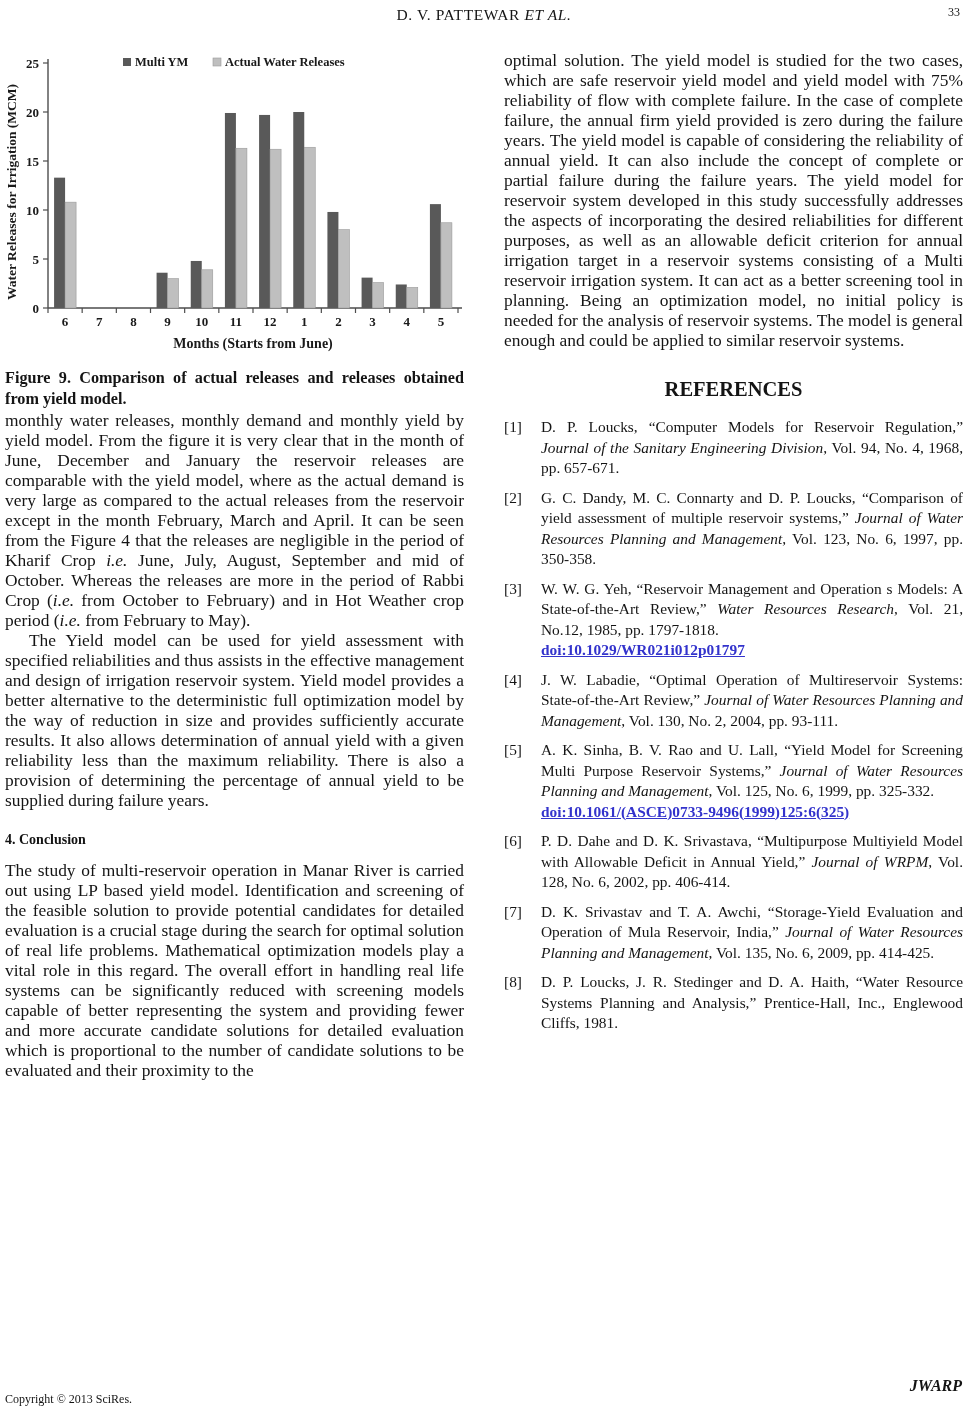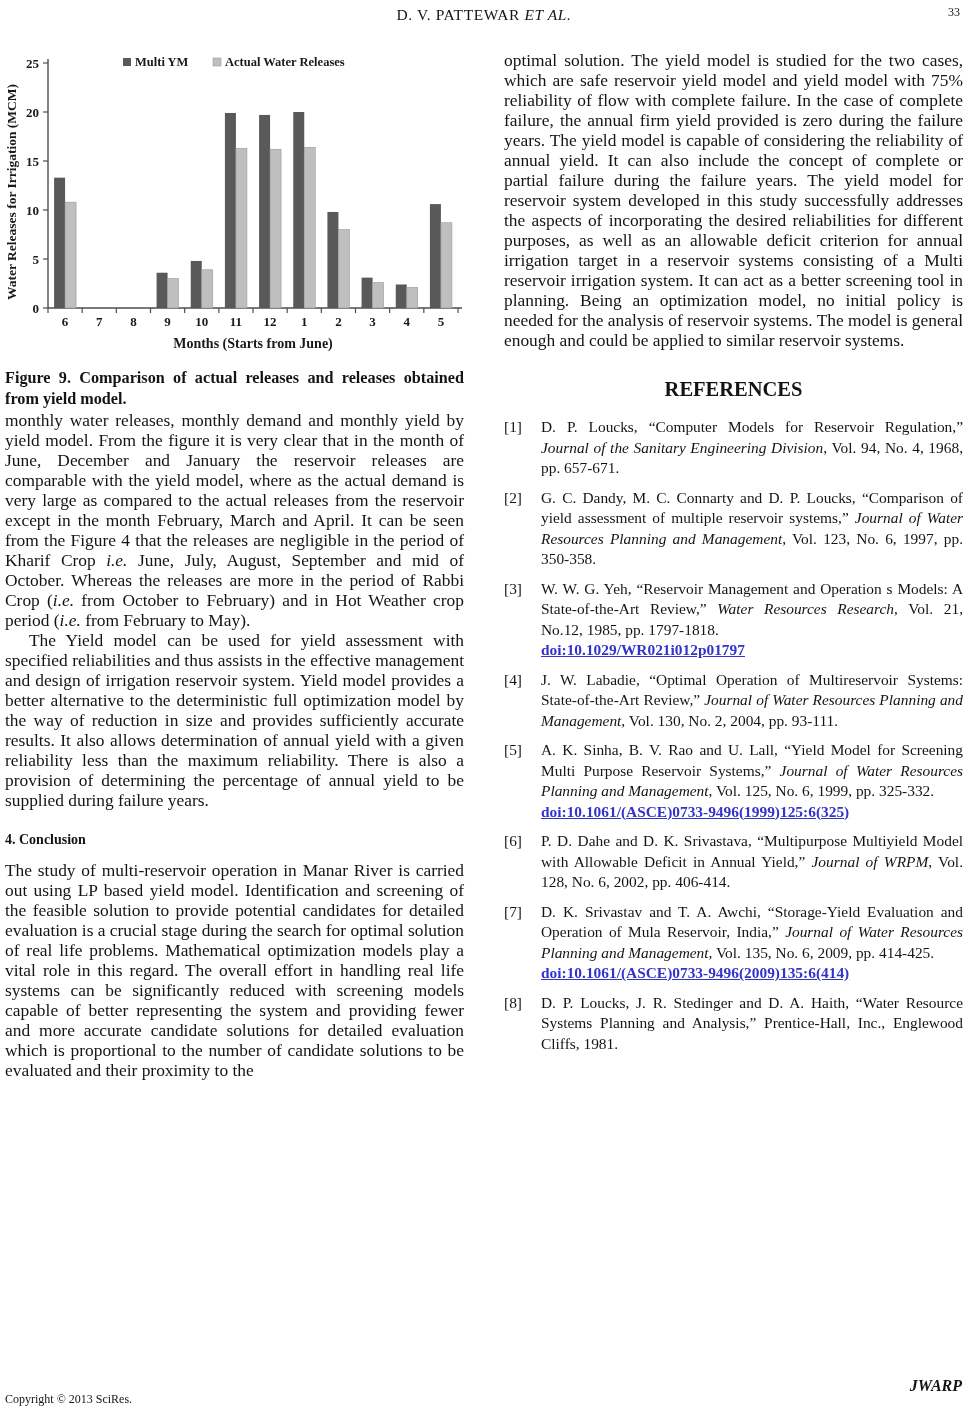--- a/index.html
+++ b/index.html
@@ -139,21 +139,21 @@
           <div class="ref-item">
             <span class="ref-label">[5]</span>
             <div class="ref-text"><span>A. K. Sinha, B. V. Rao and U. Lall, “Yield Model for Screening Multi Purpose Reservoir Systems,” </span><span class="i">Journal of Water Resources Planning and Management</span><span>, Vol. 125, No. 6, 1999, pp. 325-332.</span><span class="link">doi:10.1061/(ASCE)0733-9496(1999)125:6(325)</span></div>
           </div>
           <div class="ref-item">
             <span class="ref-label">[6]</span>
             <div class="ref-text"><span>P. D. Dahe and D. K. Srivastava, “Multipurpose Multiyield Model with Allowable Deficit in Annual Yield,” </span><span class="i">Journal of WRPM</span><span>, Vol. 128, No. 6, 2002, pp. 406-414.</span></div>
           </div>
           <div class="ref-item">
             <span class="ref-label">[7]</span>
-            <div class="ref-text"><span>D. K. Srivastav and T. A. Awchi, “Storage-Yield Evaluation and Operation of Mula Reservoir, India,” </span><span class="i">Journal of Water Resources Planning and Management</span><span>, Vol. 135, No. 6, 2009, pp. 414-425.</span><span class="link">doi:10.1061/(ASCE)0733-9496(2009)135:6(414)</span></div>
+            <div class="ref-text"><span>D. K. Srivastav and T. A. Awchi, “Storage-Yield Evaluation and Operation of Mula Reservoir, India,” </span><span class="i">Journal of Water Resources Planning and Management</span><span>, Vol. 135, No. 6, 2009, pp. 414-425.</span></div>
           </div>
           <div class="ref-item">
             <span class="ref-label">[8]</span>
             <div class="ref-text"><span>D. P. Loucks, J. R. Stedinger and D. A. Haith, “Water Resource Systems Planning and Analysis,” Prentice-Hall, Inc., Englewood Cliffs, 1981.</span></div>
           </div>
         </div>
     </div>
 
   </div>
 

